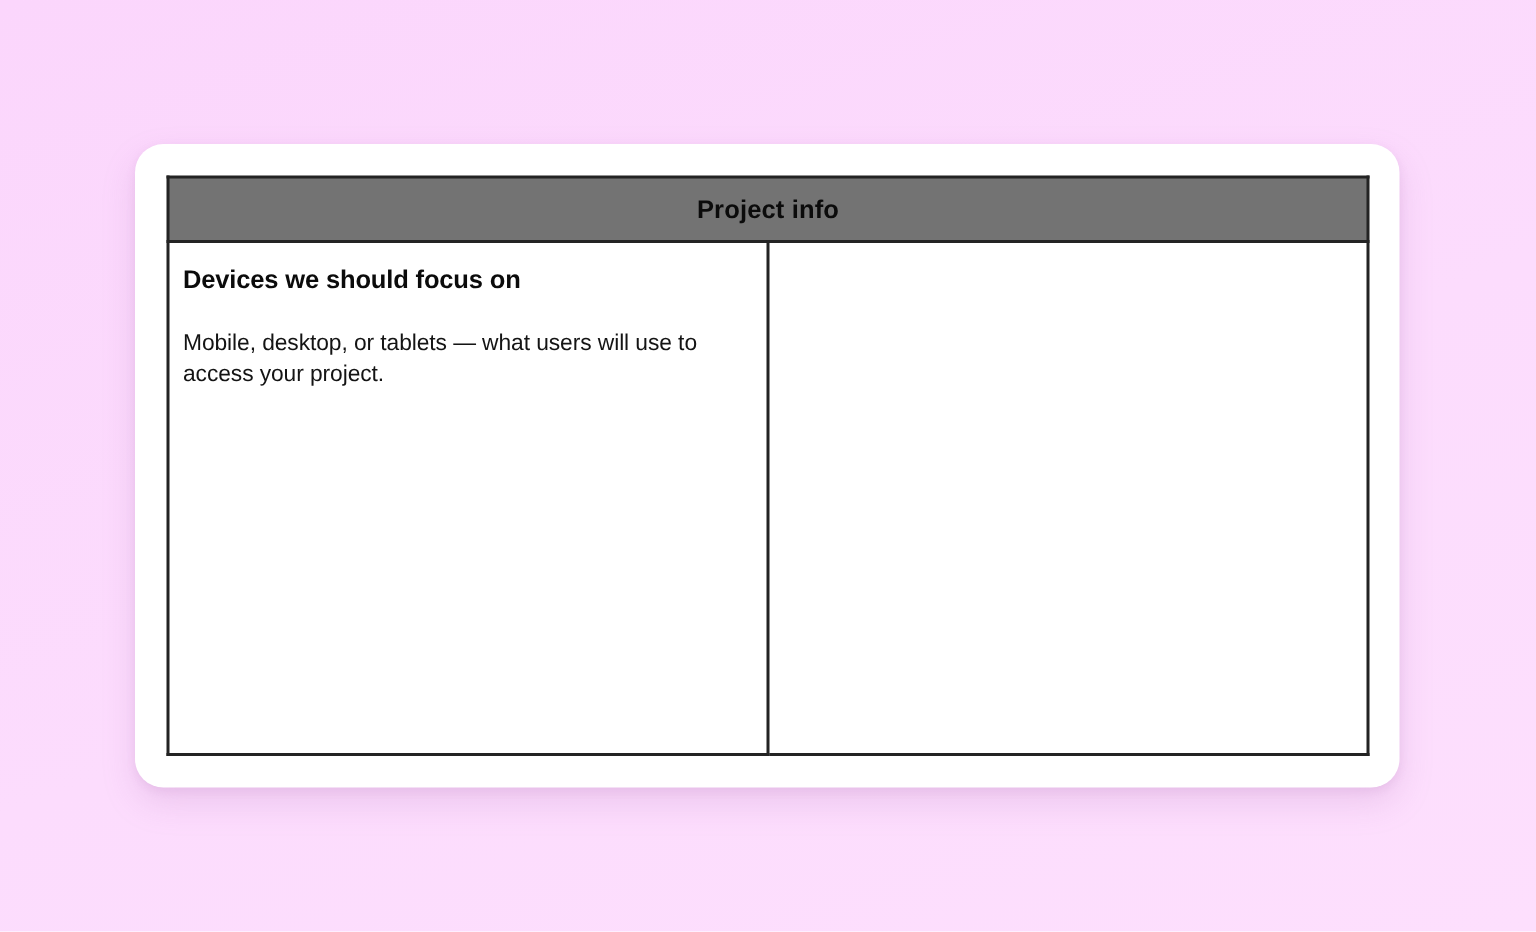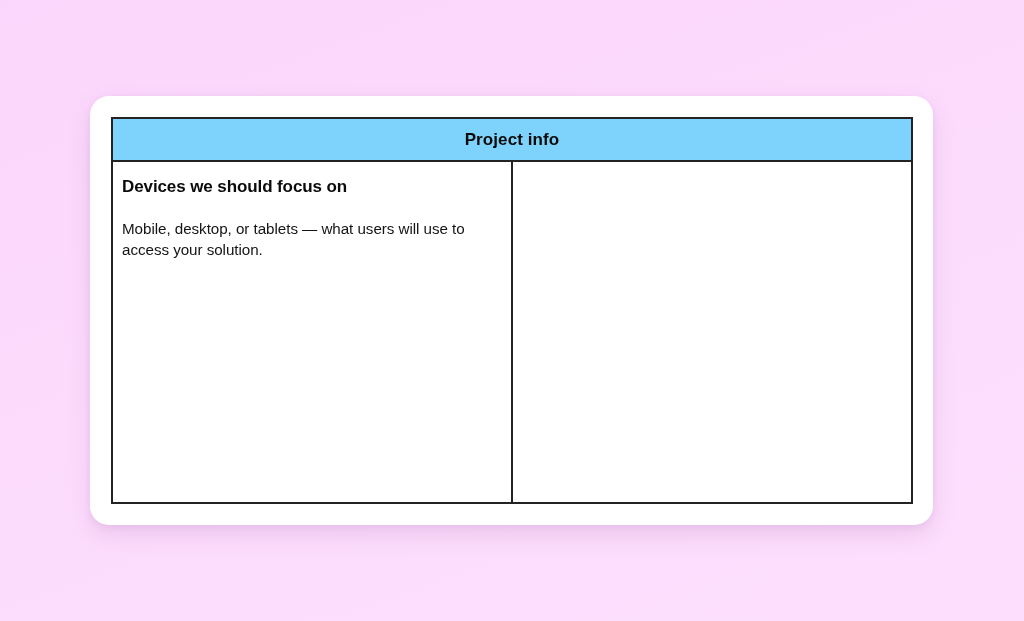--- a/index.html
+++ b/index.html
@@ -53,21 +53,21 @@
 
   .info-table td,
   .info-table th {
     border: 2px solid #232323;
     padding: 0;
     vertical-align: top;
   }
 
   
   .table-head th {
-    background: #7dd3fc;
+    background: #737373;
     height: 43px;
     text-align: center;
     vertical-align: middle;
     font-size: 17px;
     font-weight: bold;
     color: #0b0b0b;
     letter-spacing: 0.1px;
   }
 
   
@@ -125,21 +125,21 @@
       </thead>
 
       <tbody>
 
 
         <tr class="row-2">
           <td class="col-prompt">
             <div class="cell-inner">
               <p class="q-title">Devices we should focus on</p>
               <div class="gap-md"></div>
-              <p class="q-hint">Mobile, desktop, or tablets — what users will use to access your solution.</p>
+              <p class="q-hint">Mobile, desktop, or tablets — what users will use to access your project.</p>
             </div>
           </td>
           <td class="col-answer answer-cell"></td>
         </tr>
 
 
       </tbody>
     </table>
 
   </div>

